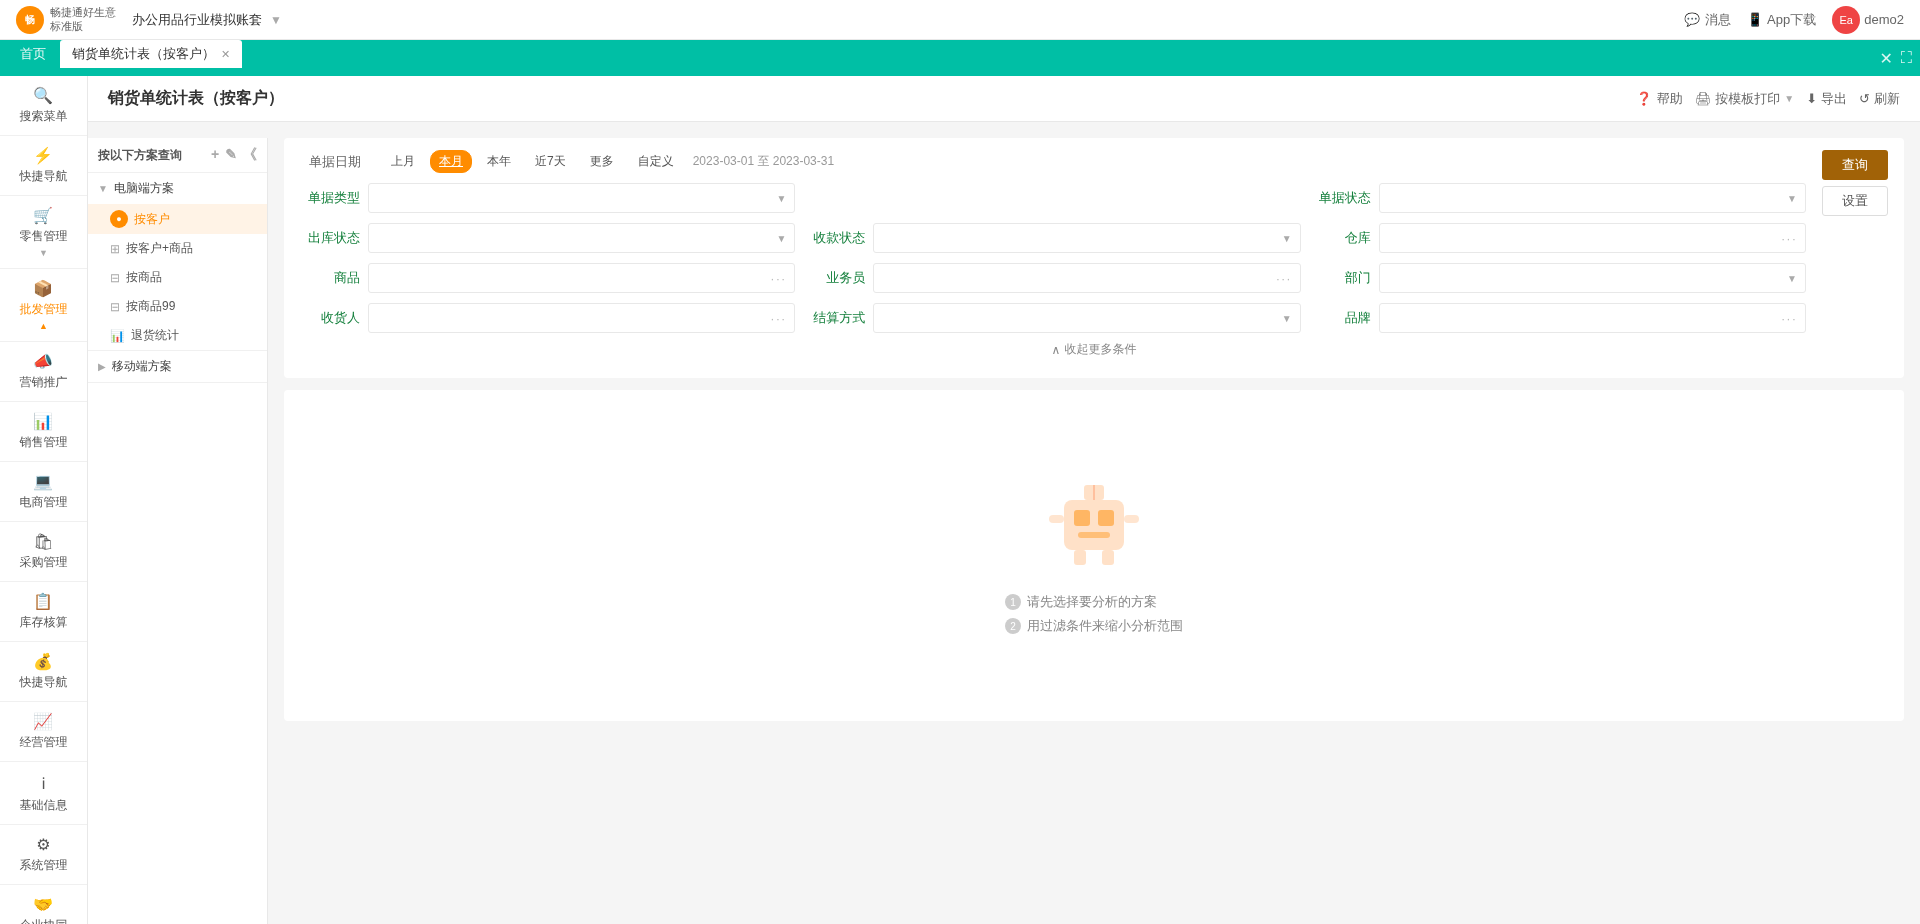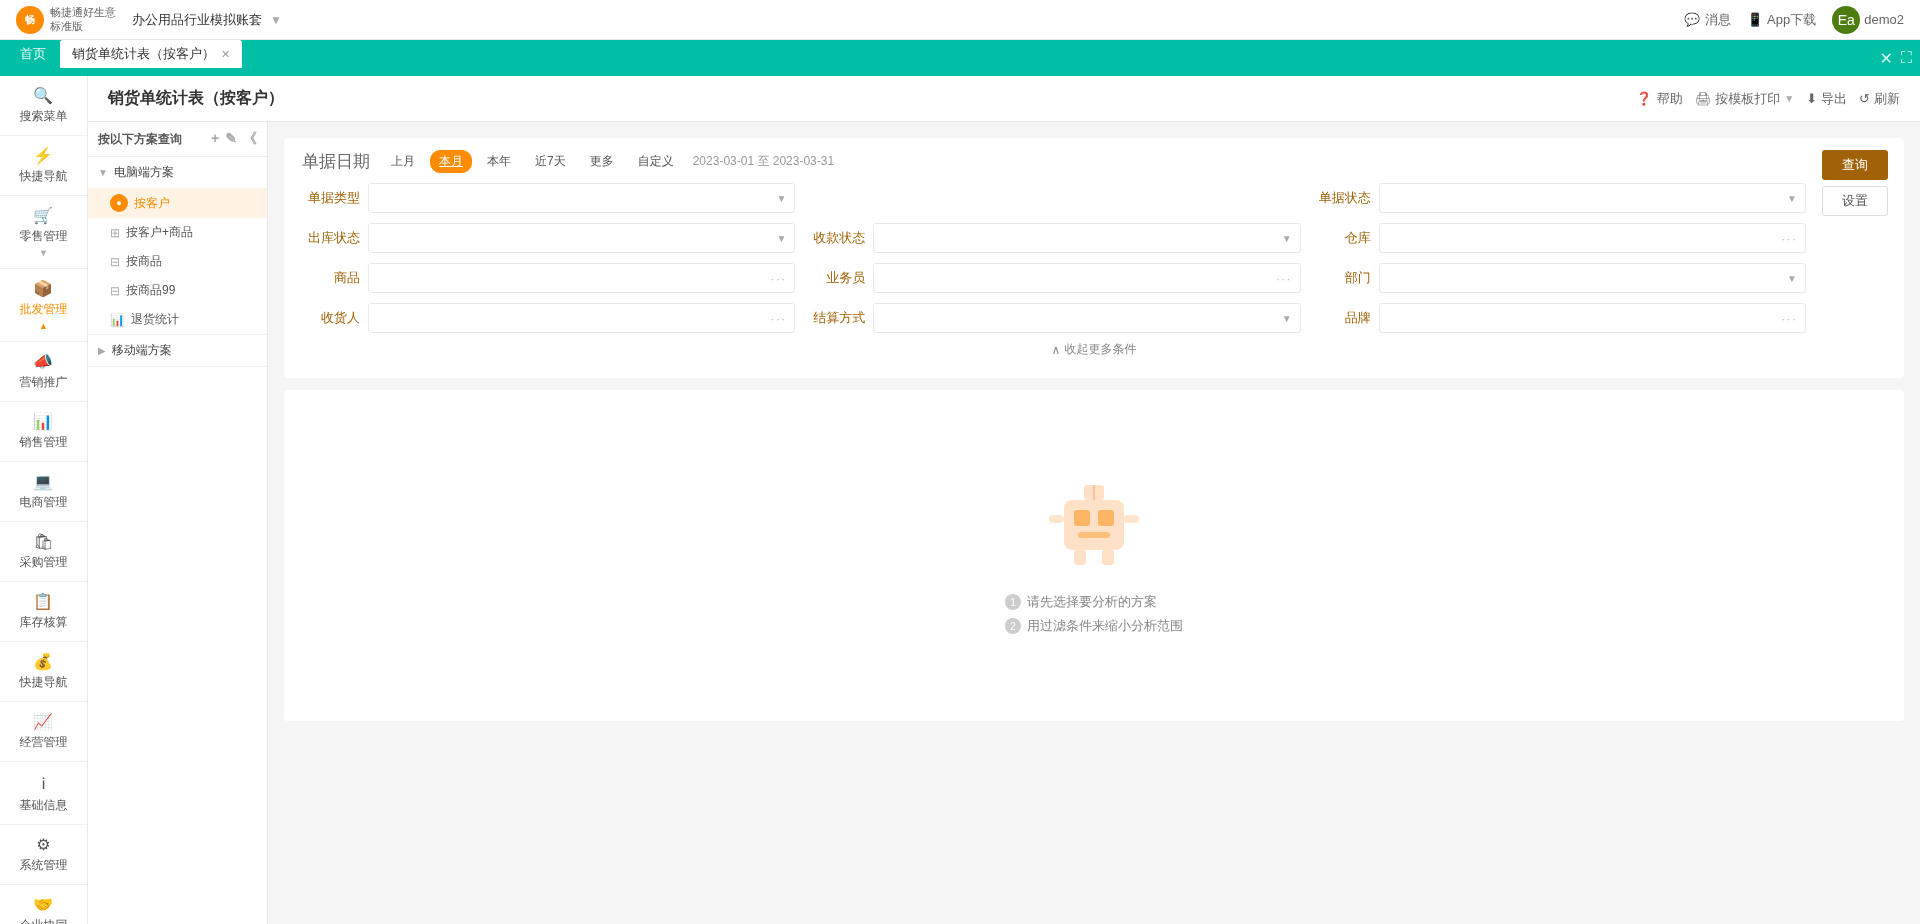--- a/index.html
+++ b/index.html
@@ -16,21 +16,21 @@
       justify-content: space-between;
       flex-shrink: 0;
     }
     .top-header-left { display: flex; align-items: center; gap: 8px; }
     .logo-area { display: flex; align-items: center; gap: 6px; }
     .logo-icon { width: 28px; height: 28px; background: #ff8c00; border-radius: 50%; display: flex; align-items: center; justify-content: center; color: white; font-size: 10px; font-weight: bold; }
     .logo-text { font-size: 11px; color: #666; line-height: 1.2; }
     .system-title { font-size: 13px; color: #333; margin-left: 8px; }
     .top-header-right { display: flex; align-items: center; gap: 16px; }
     .header-action { display: flex; align-items: center; gap: 4px; color: #666; cursor: pointer; font-size: 13px; }
-    .user-avatar { width: 28px; height: 28px; border-radius: 50%; background: #4d7c0f; display: flex; align-items: center; justify-content: center; color: white; font-size: 14px; }
+    .user-avatar { width: 28px; height: 28px; border-radius: 50%; background: #ef4444; display: flex; align-items: center; justify-content: center; color: white; font-size: 11px; }
 
     
     .tab-bar {
       height: 36px;
       background: #00bfa5;
       display: flex;
       padding: 0 8px;
       gap: 2px;
       flex-shrink: 0;
     }
@@ -116,20 +116,21 @@
       overflow: hidden;
     }
 
     
     .left-panel {
       width: 180px;
       background: #fff;
       border-right: 1px solid #e8e8e8;
       flex-shrink: 0;
       overflow-y: auto;
+      margin-top: 16px;
     }
     .left-panel-header {
       padding: 8px 10px;
       display: flex;
       align-items: center;
       justify-content: space-between;
       border-bottom: 1px solid #f0f0f0;
       font-size: 12px;
       color: #555;
     }
@@ -174,23 +175,23 @@
     }
     .filter-row {
       display: flex;
       align-items: center;
       gap: 12px;
       margin-bottom: 10px;
     }
     .filter-label {
       width: 70px;
       color: #666;
-      font-size: 17px;
-      flex-shrink: 0;
-      text-align: right;
+      font-size: 13px;
+      flex-shrink: 0;
+      text-align: center;
     }
     .date-filter-group {
       display: flex;
       align-items: center;
       gap: 6px;
       flex: 1;
     }
     .date-btn {
       padding: 2px 8px;
       border-radius: 2px;
@@ -276,21 +277,21 @@
       align-items: start;
     }
     .filter-cell {
       display: flex;
       align-items: center;
       gap: 8px;
     }
     .filter-cell-label {
       width: 60px;
       text-align: right;
-      color: #a16207;
+      color: #15803d;
       font-size: 13px;
       flex-shrink: 0;
     }
     .filter-input {
       flex: 1;
       border: 1px solid #e8e8e8;
       border-radius: 3px;
       height: 30px;
       padding: 0 8px;
       display: flex;

